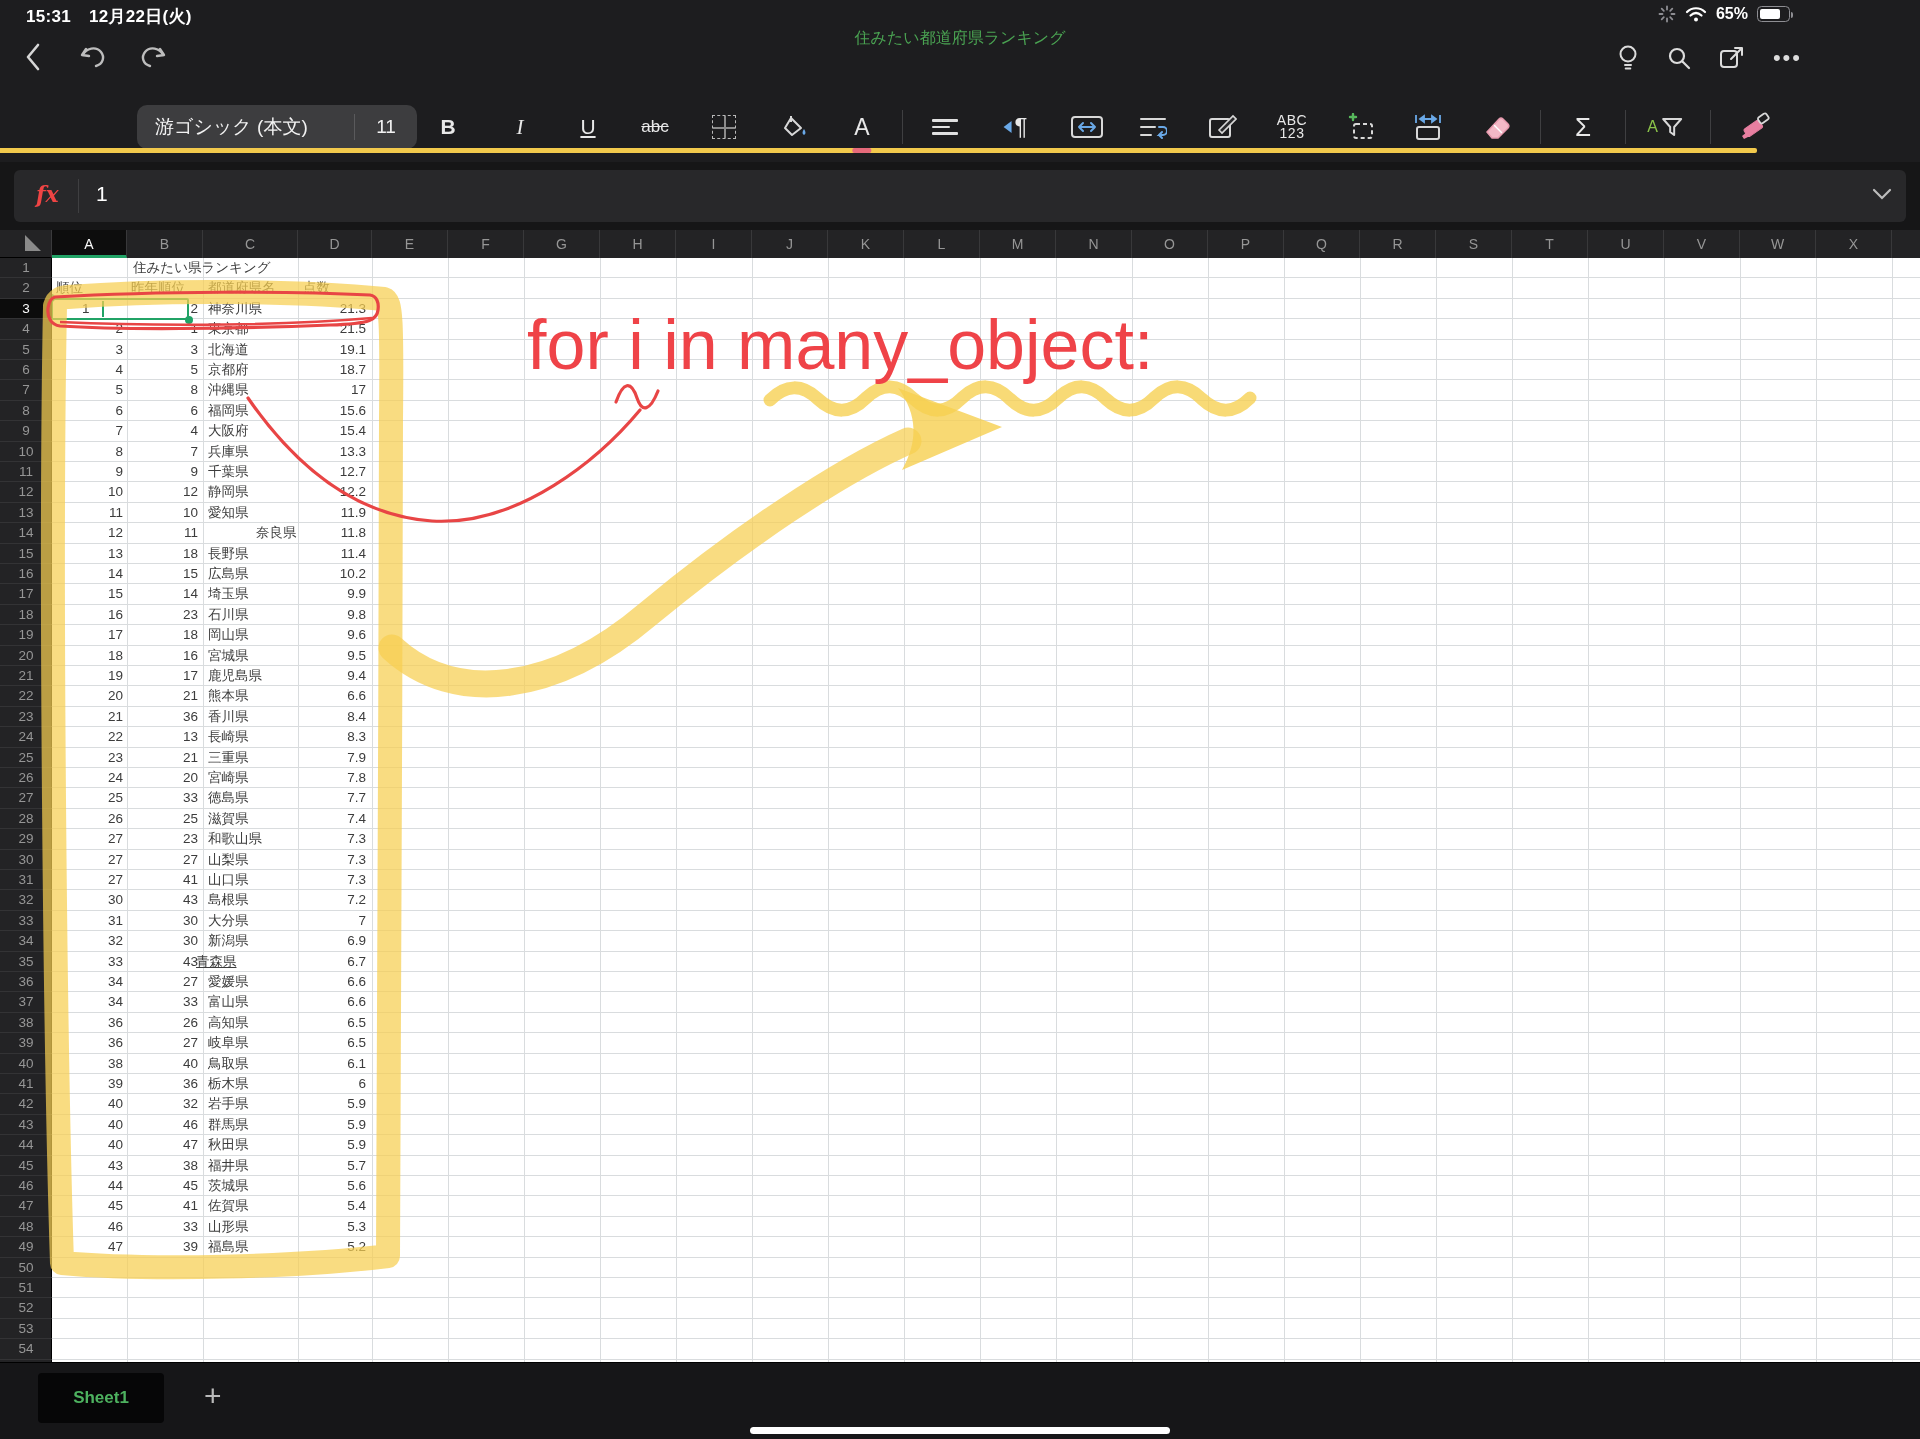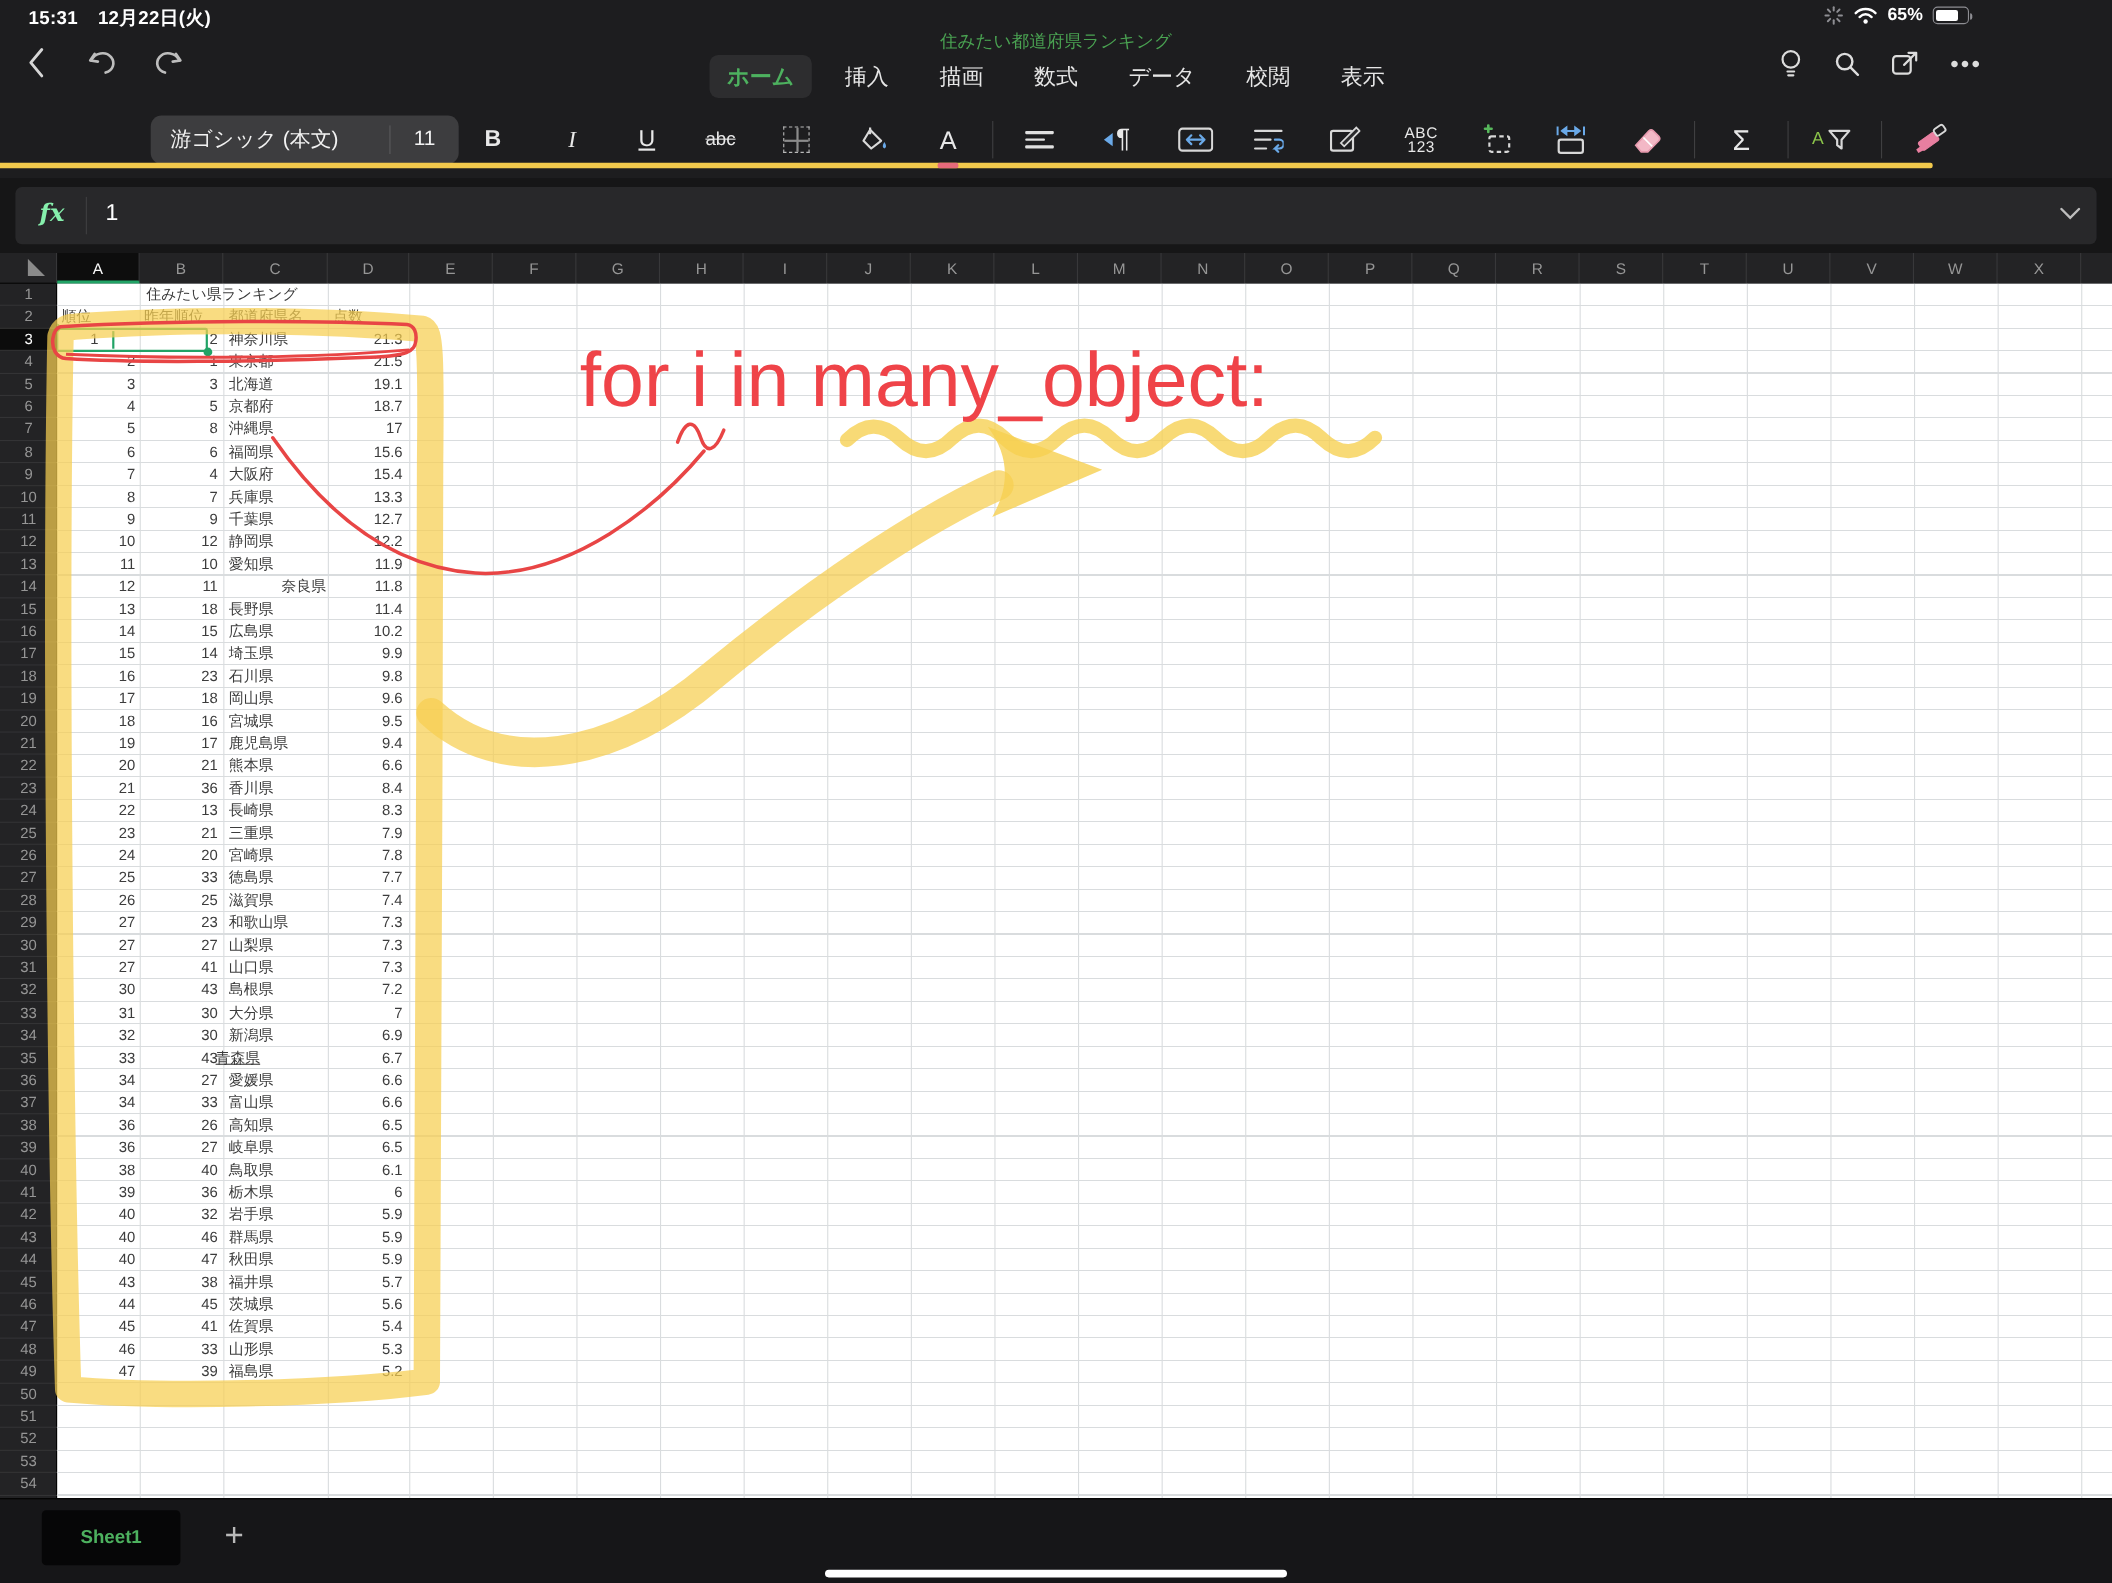--- a/index.html
+++ b/index.html
@@ -42,21 +42,21 @@
   .borders-ic:before { content:""; position:absolute; left:50%; top:0; bottom:0; width:1.5px; background:#8b8b8b; }
   .borders-ic:after { content:""; position:absolute; top:50%; left:0; right:0; height:1.5px; background:#8b8b8b; }
   .abc123 { font-size:14px; line-height:13px; text-align:center; letter-spacing:.5px; }
   .align-ic div { width:26px; height:2.5px; background:#e0e0e0; margin:4px 0; border-radius:1px; }
   .align-ic div:nth-child(2) { width:18px; }
   .stack { display:flex; flex-direction:column; align-items:center; }
 
   
   .formula-row { position:absolute; left:0; top:162px; width:1920px; height:68px; background:#161617; }
   .formula-field { position:absolute; left:14px; right:14px; top:8px; height:52px; background:#28282a; border-radius:6px; }
-  .fx { position:absolute; left:22px; top:11px; font-family:"DejaVu Serif", serif; font-style:italic; font-weight:bold; font-size:22px; color:#86efac; }
+  .fx { position:absolute; left:22px; top:11px; font-family:"DejaVu Serif", serif; font-style:italic; font-weight:bold; font-size:22px; color:#ef4444; }
   .fx-div { position:absolute; left:64px; top:9px; width:1px; height:34px; background:#3f3f41; }
   .f-val { position:absolute; left:82px; top:12px; font-size:21px; color:#fff; }
   .f-chev { position:absolute; right:14px; top:17px; color:#bdbdbd; }
 
   
   .corner { position:absolute; left:0; top:230px; width:52px; height:28px; background:#232325; border-right:1px solid #3a3a3c; border-bottom:1px solid #000; }
   .corner .tri { position:absolute; right:10px; bottom:6px; width:16px; height:16px; background:#8a8a8a; clip-path:polygon(0 0, 100% 100%, 0 100%); }
   .col-headers { position:absolute; left:52px; top:230px; width:1868px; height:28px; background:#232325; }
   .col-letter { position:absolute; top:0; height:28px; line-height:28px; text-align:center; font-size:14px; color:#969696; border-right:1px solid #38383a; }
   .col-letter.sel { background:#0d0d0d; color:#fafafa; border-bottom:3px solid #21a366; }
@@ -141,29 +141,20 @@
           </svg>
       </span>
       <span class="nav-ic">
         <svg width="30" height="28" viewBox="0 0 30 28">
             <path d="M22 6 L26 12 L19 13" fill="none" stroke="#bdbdbd" stroke-width="2.4" stroke-linecap="round" stroke-linejoin="round"></path>
             <path d="M25 12 C22 5, 12 3, 7 9 C3 14, 5 21, 12 23" fill="none" stroke="#bdbdbd" stroke-width="2.4" stroke-linecap="round"></path>
           </svg>
       </span>
     </div>
     <div class="doc-title">住みたい都道府県ランキング</div>
-    <div class="tabs">
-        <div class="tab sel">ホーム</div>
-        <div class="tab">挿入</div>
-        <div class="tab">描画</div>
-        <div class="tab">数式</div>
-        <div class="tab">データ</div>
-        <div class="tab">校閲</div>
-        <div class="tab">表示</div>
-      </div>
     <div class="nav-right">
       <span>
         <svg width="22" height="28" viewBox="0 0 22 28">
             <circle cx="11" cy="10" r="7.5" fill="none" stroke="#dcdcdc" stroke-width="2"></circle>
             <path d="M8 21 h6 M8.7 24.5 h4.6" stroke="#dcdcdc" stroke-width="2" stroke-linecap="round"></path>
           </svg>
       </span>
       <span>
         <svg width="24" height="24" viewBox="0 0 24 24">
             <circle cx="10" cy="10" r="7" fill="none" stroke="#dcdcdc" stroke-width="2.2"></circle>

